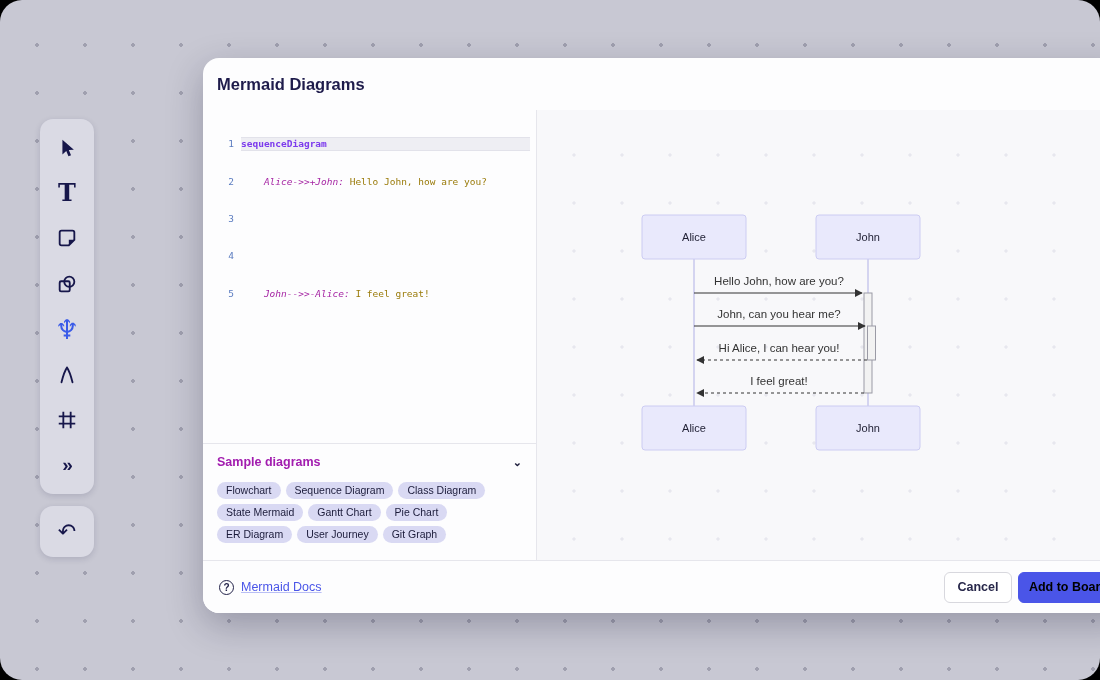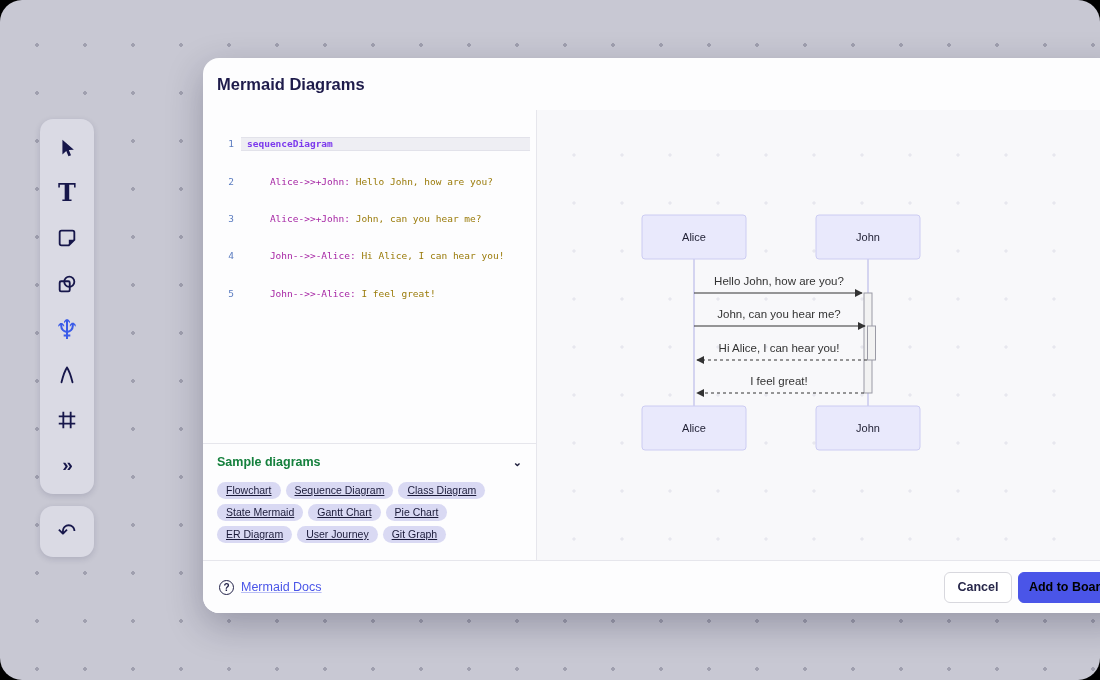--- a/index.html
+++ b/index.html
@@ -71,40 +71,40 @@
   .editor {
     position:absolute; top:0; left:0; right:0; height:333px;
     font-family:"DejaVu Sans Mono", monospace; font-size:9.5px; line-height:12.4px;
     padding-top:3px; overflow:hidden; white-space:pre;
   }
   .code-line { display:flex; }
   .gutter {
     width:38px; text-align:right; padding-right:7px; color:#5b7cc0; flex:none;
     user-select:none;
   }
-  .code-content { flex:1; padding-left:6px; }
+  .code-content { flex:1; }
   .code-line.active .code-content {
     background:#eeeef3; border-top:1px solid #e2e2ea; border-bottom:1px solid #e2e2ea;
     margin-top:-1px; margin-right:6px;
   }
   .tok-kw { color:#7c3aed; font-weight:700; }
-  .tok-actor { color:#a626a4; }
+  .tok-actor { color:#a626a4;font-style:italic; }
   .tok-msg { color:#9a7b0a; }
 
   
   .samples { position:absolute; top:333px; left:0; right:0; bottom:0; border-top:1px solid #e6e6ec; }
   .samples-header {
     height:36px; display:flex; align-items:center; padding:0 14px; cursor:pointer;
   }
-  .samples-title { font-size:12.5px; font-weight:700; color:#15803d; }
+  .samples-title { font-size:12.5px; font-weight:700; color:#a21caf; }
   .samples-chevron { margin-left:auto; color:#1b1b3a; font-size:11px; font-weight:700; }
   .chips { padding:2px 14px 0 14px; display:flex; flex-wrap:wrap; gap:5px; }
   .chip {
     background:#d9d9f3; color:#1b1b3a; font-size:10.5px; line-height:17px;
-    padding:0 9px; border-radius:9px; white-space:nowrap; cursor:pointer;text-decoration:underline;
+    padding:0 9px; border-radius:9px; white-space:nowrap; cursor:pointer;
   }
 
   
   .modal-footer {
     position:absolute; bottom:0; left:0; right:0; height:53px;
     border-top:1px solid #e6e6ec; display:flex; align-items:center; padding:0 16px;
     background:#fdfdfe;
   }
   .docs-link { display:flex; align-items:center; gap:7px; cursor:pointer; }
   .help-circle {
@@ -193,25 +193,23 @@
           <div class="code-line active">
             <span class="gutter">1</span>
             <span class="code-content"><span class="tok-kw">sequenceDiagram</span></span>
           </div>
           <div class="code-line">
             <span class="gutter">2</span>
             <span class="code-content"><span class="tok-actor">    Alice-&gt;&gt;+John:</span><span class="tok-msg"> Hello John, how are you?</span></span>
           </div>
           <div class="code-line">
             <span class="gutter">3</span>
-            <span class="code-content"><span class="tok-actor">    Alice-&gt;&gt;+John:</span><span class="tok-msg"> John, can you hear me?</span></span>
           </div>
           <div class="code-line">
             <span class="gutter">4</span>
-            <span class="code-content"><span class="tok-actor">    John--&gt;&gt;-Alice:</span><span class="tok-msg"> Hi Alice, I can hear you!</span></span>
           </div>
           <div class="code-line">
             <span class="gutter">5</span>
             <span class="code-content"><span class="tok-actor">    John--&gt;&gt;-Alice:</span><span class="tok-msg"> I feel great!</span></span>
           </div>
         </div>
 
         <div class="samples">
           <div class="samples-header">
             <span class="samples-title">Sample diagrams</span>

